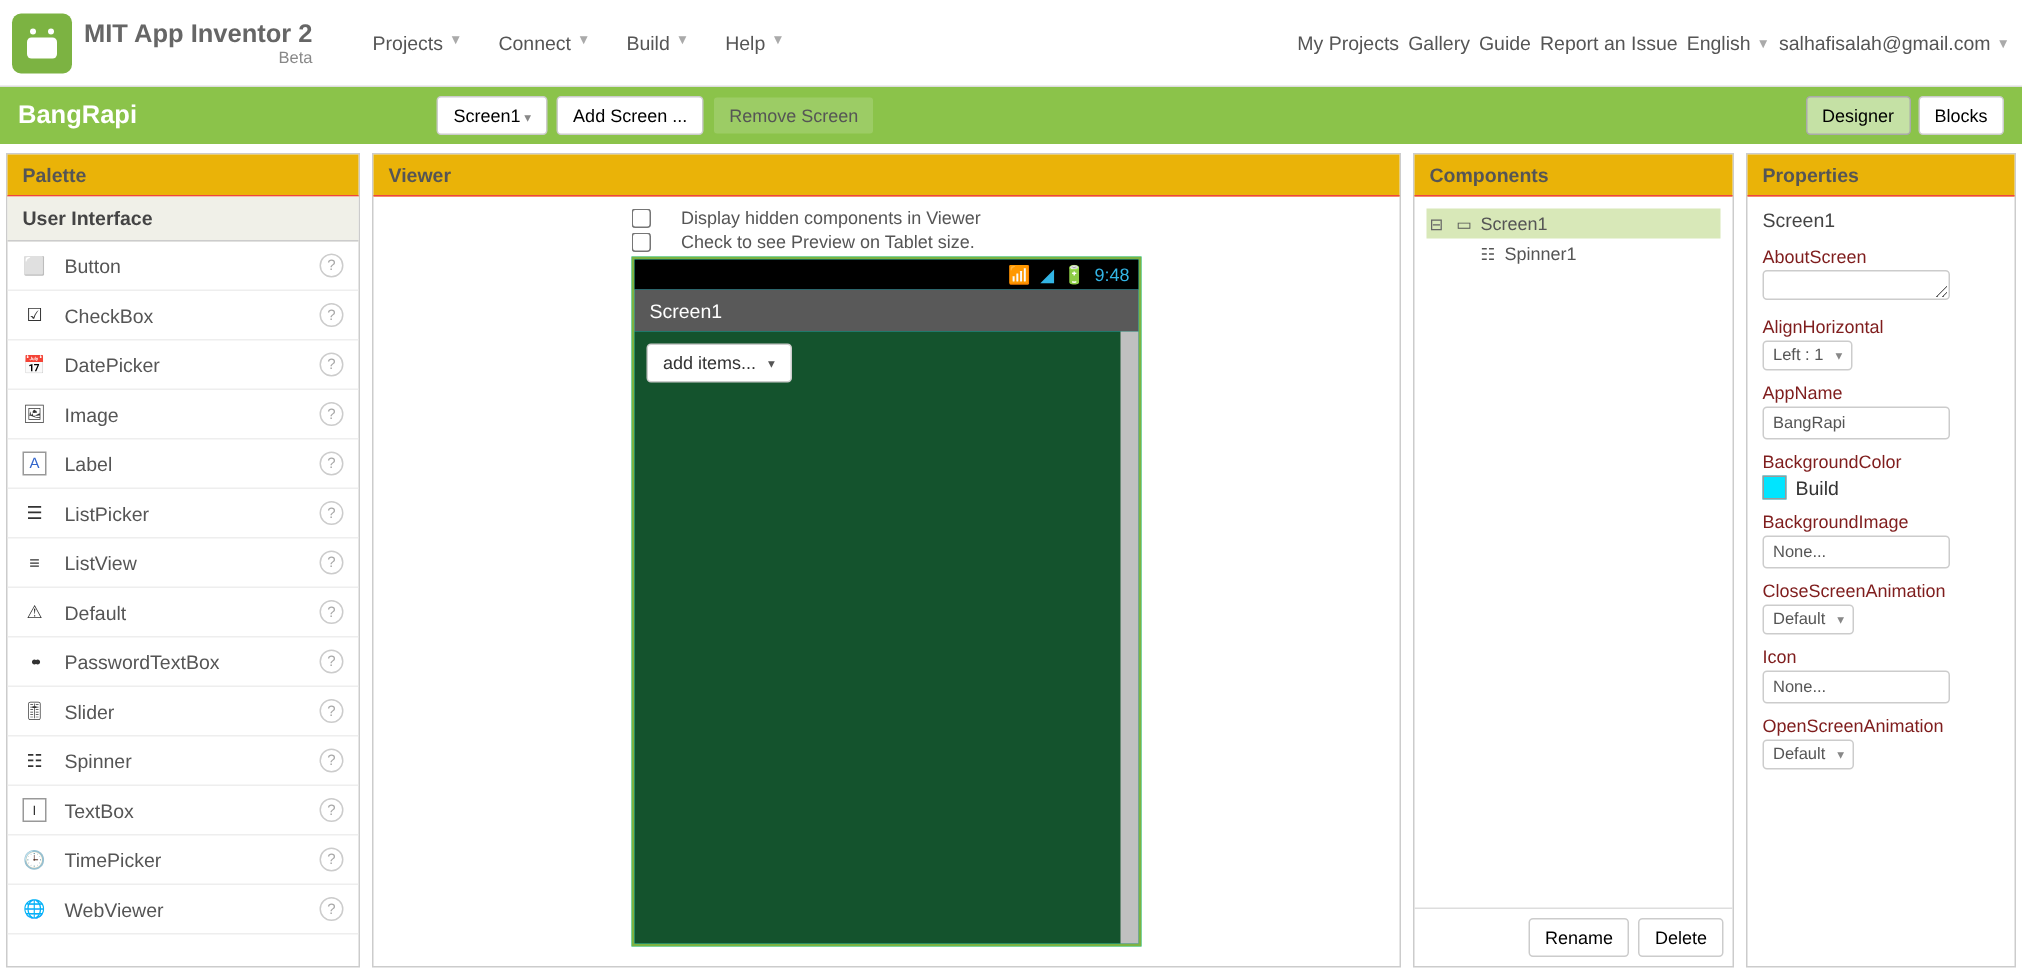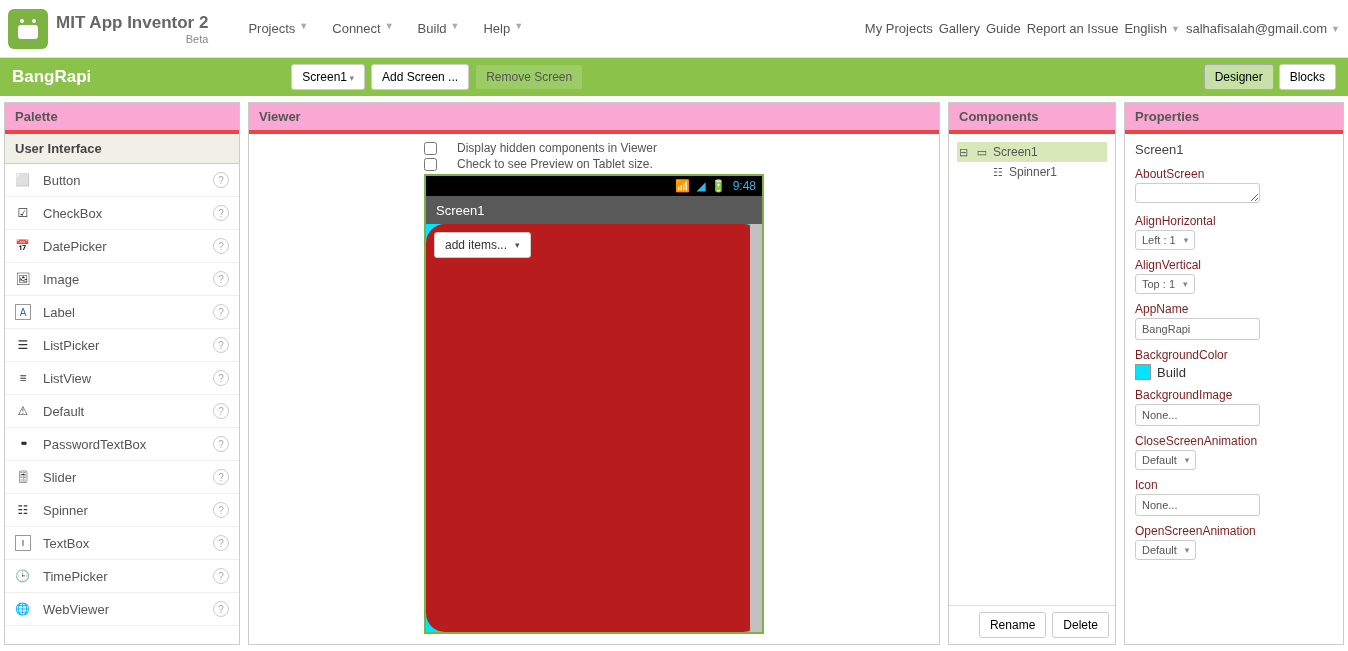--- a/index.html
+++ b/index.html
@@ -25,57 +25,57 @@
 .btn { background: #fff; border: 1px solid #ccc; border-radius: 3px; padding: 5px 10px; font-size: 12px; cursor: pointer; }
 .btn-dropdown::after { content: " ▾"; font-size: 9px; color: #888; }
 .btn-disabled { background: #9ccc65; border: 1px solid #8bc34a; color: #555; }
 .greenbar-right { margin-left: auto; display: flex; gap: 5px; }
 .btn-designer { background: #c5e1a5; border: 1px solid #aaa; }
 .btn-blocks { background: #fff; }
 
 
 .layout { display: flex; height: calc(651px - 58px - 38px); }
 .panel { border: 1px solid #ccc; margin: 6px 4px; display: flex; flex-direction: column; }
-.panel-header { background: #f9a8d4; padding: 6px 10px; font-weight: bold; color: #555; font-size: 13px; border-bottom: 4px solid #ef4444; }
+.panel-header { background: #eab308; padding: 6px 10px; font-weight: bold; color: #555; font-size: 13px; border-bottom: 1px solid #ef4444; }
 
 
 .palette { width: 236px; }
 .palette-sub { background: #f0f0e8; padding: 7px 10px; font-weight: bold; color: #444; font-size: 13px; border-bottom: 1px solid #ccc; }
 .palette-list { overflow-y: auto; flex: 1; }
 .palette-item { display: flex; align-items: center; padding: 8px 10px; border-bottom: 1px solid #eee; cursor: pointer; }
 .palette-icon { width: 16px; height: 16px; margin-right: 12px; display: inline-flex; align-items: center; justify-content: center; font-size: 12px; }
 .palette-label { flex: 1; color: #555; }
 .help-icon { width: 16px; height: 16px; border: 1px solid #ccc; border-radius: 50%; color: #aaa; font-size: 10px; display: flex; align-items: center; justify-content: center; cursor: help; }
 
 
 .viewer { flex: 1; }
 .viewer-body { flex: 1; display: flex; flex-direction: column; align-items: center; padding: 6px; overflow: hidden; }
 .viewer-checks { align-self: center; width: 340px; margin-bottom: 2px; }
 .check-row { display: flex; align-items: center; gap: 20px; color: #555; font-size: 12px; padding: 1px 0; }
 .check-row input { width: 13px; height: 13px; }
 .phone { width: 340px; height: 460px; border: 2px solid #7cb342; background: #00e5ff; position: relative; display: flex; flex-direction: column; }
 .phone-status { height: 20px; background: #000; display: flex; align-items: center; justify-content: flex-end; padding: 0 6px; color: #33b5e5; font-size: 12px; gap: 6px; }
 .phone-title { height: 28px; background: #595959; color: #fff; font-size: 13px; padding: 0 10px; display: flex; align-items: center; }
-.phone-content { flex: 1; display: flex; background: #b91c1c; position: relative; border-radius: 19px; }
+.phone-content { flex: 1; display: flex; background: #14532d; position: relative; }
 .phone-inner { flex: 1; padding: 8px; }
 .phone-scrollbar { width: 12px; background: #c0c0c0; }
 .spinner-widget { background: #fff; border: 1px solid #ccc; border-radius: 3px; padding: 5px 10px; font-size: 12px; display: inline-flex; align-items: center; gap: 8px; }
 .spinner-widget::after { content: "▾"; font-size: 9px; color: #555; }
 
 
-.components { width: 168px; }
+.components { width: 214px; }
 .comp-body { flex: 1; padding: 8px; }
 .tree-row { display: flex; align-items: center; gap: 4px; padding: 3px 2px; font-size: 12px; color: #555; }
 .tree-row.selected { background: #d8e8b8; }
 .tree-toggle { font-size: 11px; color: #666; cursor: pointer; width: 12px; }
 .tree-icon { width: 14px; height: 14px; display: inline-flex; align-items: center; justify-content: center; font-size: 11px; }
 .comp-buttons { display: flex; gap: 6px; justify-content: flex-end; padding: 6px; border-top: 1px solid #ddd; }
 
 
-.properties { width: 220px; }
+.properties { width: 180px; }
 .prop-body { flex: 1; padding: 8px 10px; overflow-y: auto; }
 .prop-title { font-size: 13px; color: #444; margin-bottom: 10px; }
 .prop-group { margin-bottom: 8px; }
 .prop-label { font-size: 12px; color: #7f1d1d; margin-bottom: 2px; display: block; }
 .prop-input { width: 125px; border: 1px solid #ccc; border-radius: 3px; padding: 4px 6px; font-size: 11px; color: #555; background: #fff; }
 .prop-textarea { width: 125px; height: 20px; border: 1px solid #ccc; border-radius: 3px; resize: both; }
 .prop-select { width: auto; border: 1px solid #ccc; border-radius: 3px; padding: 3px 6px; font-size: 11px; color: #555; background: #fff; display: inline-flex; align-items: center; gap: 4px; }
 .prop-select::after { content: "▾"; font-size: 9px; color: #888; margin-left: 4px; }
 .color-swatch { width: 16px; height: 16px; border: 1px solid #999; display: inline-block; vertical-align: middle; margin-right: 6px; }
 .color-row { display: flex; align-items: center; }
@@ -285,26 +285,20 @@
         <textarea class="prop-textarea" style=""></textarea>
       </div>
 
       <div class="prop-group">
         <span class="prop-label">AlignHorizontal</span>
         <div class="prop-select">
             <span>Left : 1</span>
           </div>
       </div>
 
-      <div class="prop-group">
-        <span class="prop-label">AlignVertical</span>
-        <div class="prop-select">
-            <span>Top : 1</span>
-          </div>
-      </div>
 
       <div class="prop-group">
         <span class="prop-label">AppName</span>
         <input class="prop-input" value="BangRapi" style="">
       </div>
 
       <div class="prop-group">
         <span class="prop-label">BackgroundColor</span>
         <div class="color-row">
           <span class="color-swatch" style="background:#00e5ff;"></span>

